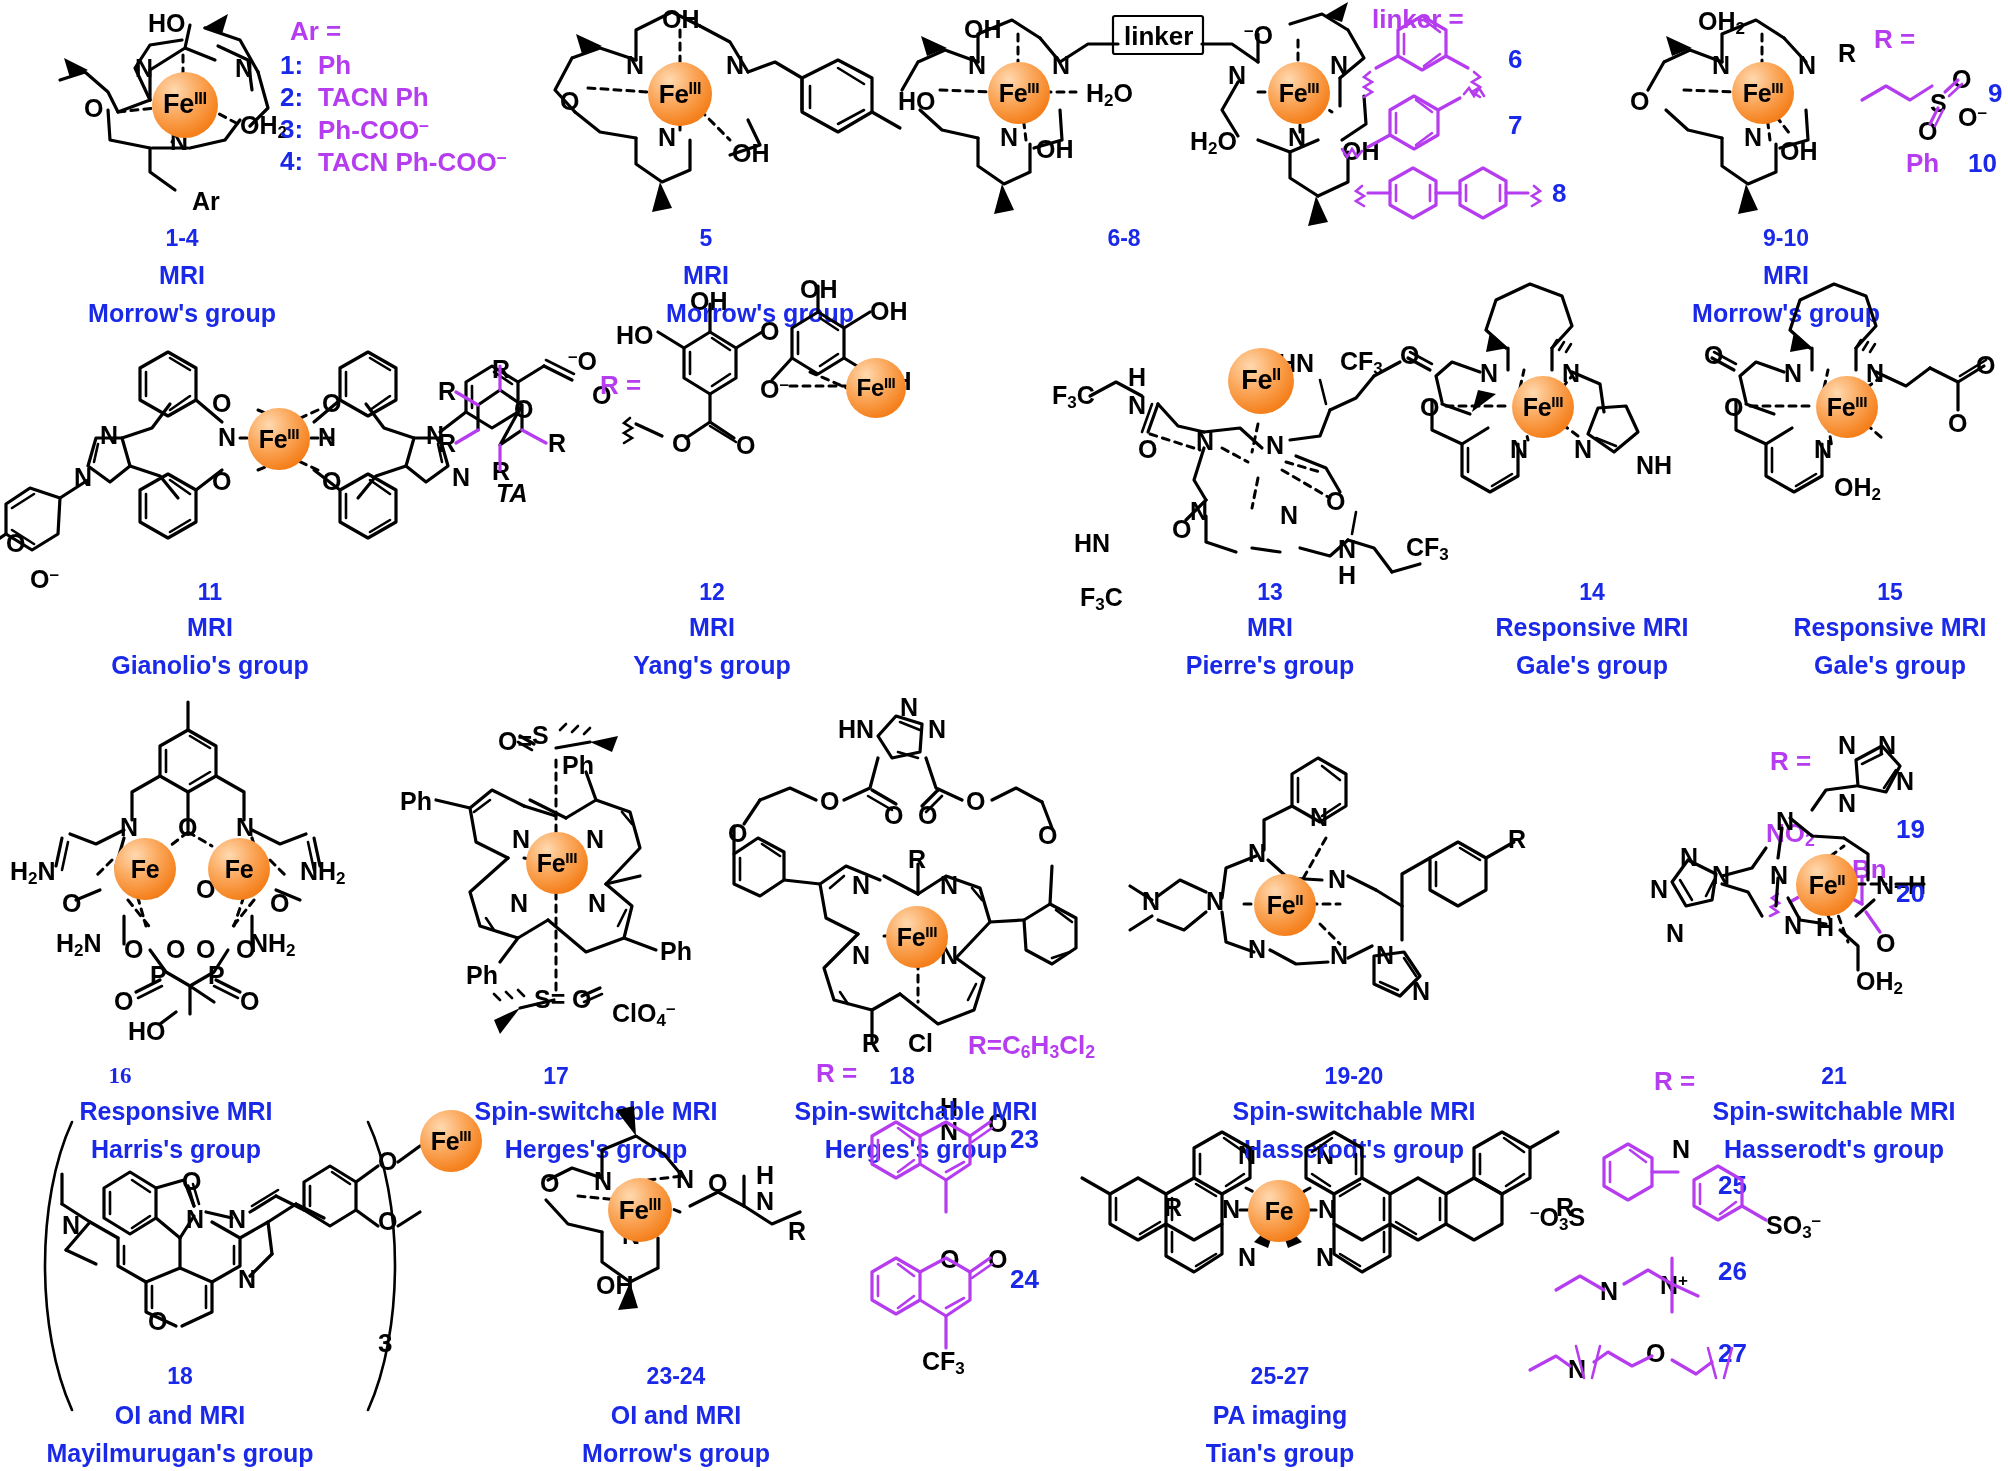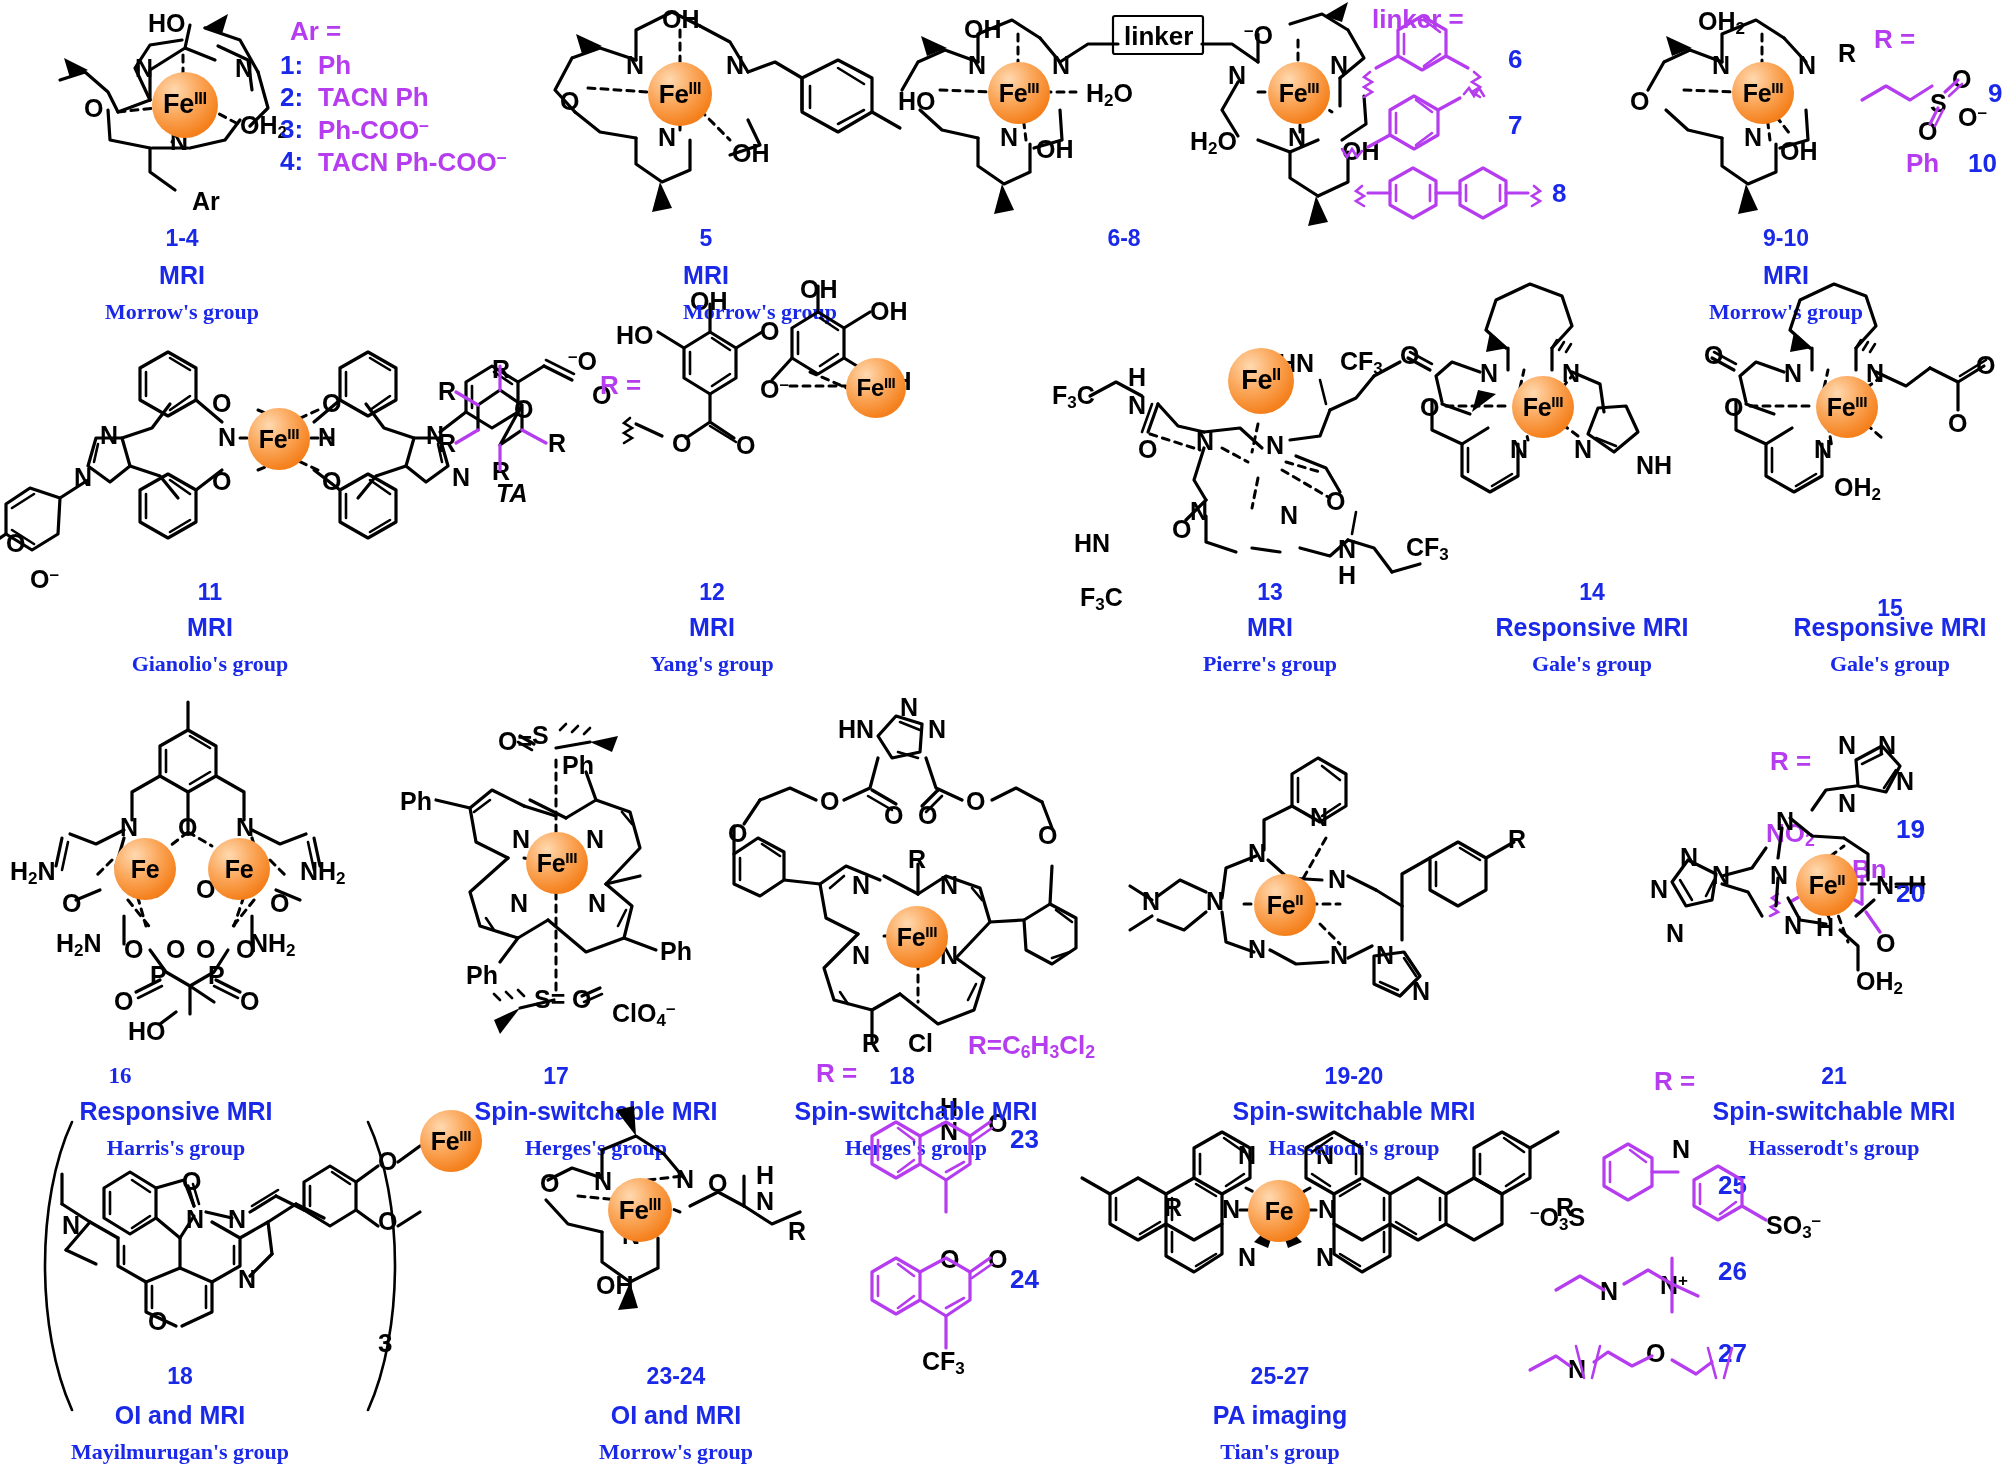--- a/index.html
+++ b/index.html
@@ -10,21 +10,21 @@
   }
   .fig{position:absolute;inset:0;}
 
   
   .lbl{position:absolute;white-space:nowrap;font-weight:bold;line-height:1.05;}
   .blue{color:#1a29e8;}
   .purple{color:#b53cef;}
   .black{color:#000000;}
   .cap-num{font-size:23px;}
   .cap-mod{font-size:25px;}
-  .cap-grp{font-size:22px;font-family:Liberation Serif, serif;}
+  .cap-grp{font-size:25px;}
   .atom{font-size:25px;font-weight:bold;color:#000;}
   .leg{font-size:26px;font-weight:bold;}
   .sub{font-size:.68em;vertical-align:-.22em;}
   .sup{font-size:.68em;vertical-align:.45em;}
   .cen{transform:translateX(-50%);}
 
   
   .fe{
     position:absolute;border-radius:50%;
     background:radial-gradient(circle at 34% 28%, #ffd9b0 0%, #fba85c 38%, #f5821f 72%, #e4710c 100%);
@@ -971,21 +971,21 @@
 <div class="lbl blue cap-grp cen" style="left:712px;top:652px;text-align:center;">Yang's group</div>
 
 <div class="lbl blue cap-num cen" style="left:1270px;top:580px;">13</div>
 <div class="lbl blue cap-mod cen" style="left:1270px;top:614px;">MRI</div>
 <div class="lbl blue cap-grp cen" style="left:1270px;top:652px;">Pierre's group</div>
 
 <div class="lbl blue cap-num cen" style="left:1592px;top:580px;">14</div>
 <div class="lbl blue cap-mod cen" style="left:1592px;top:614px;">Responsive MRI</div>
 <div class="lbl blue cap-grp cen" style="left:1592px;top:652px;">Gale's group</div>
 
-<div class="lbl blue cap-num cen" style="left:1890px;top:580px;margin-top:16px;">15</div>
+<div class="lbl blue cap-num cen" style="left:1890px;top:580px;">15</div>
 <div class="lbl blue cap-mod cen" style="left:1890px;top:614px;">Responsive MRI</div>
 <div class="lbl blue cap-grp cen" style="left:1890px;top:652px;">Gale's group</div>
 
 <div class="lbl blue cap-num cen" style="left:120px;top:1064px;font-family:Liberation Serif, serif;">16</div>
 <div class="lbl blue cap-mod cen" style="left:176px;top:1098px;">Responsive MRI</div>
 <div class="lbl blue cap-grp cen" style="left:176px;top:1136px;">Harris's group</div>
 
 <div class="lbl blue cap-num cen" style="left:556px;top:1064px;">17</div>
 <div class="lbl blue cap-mod cen" style="left:596px;top:1098px;">Spin-switchable MRI</div>
 <div class="lbl blue cap-grp cen" style="left:596px;top:1136px;">Herges's group</div>

